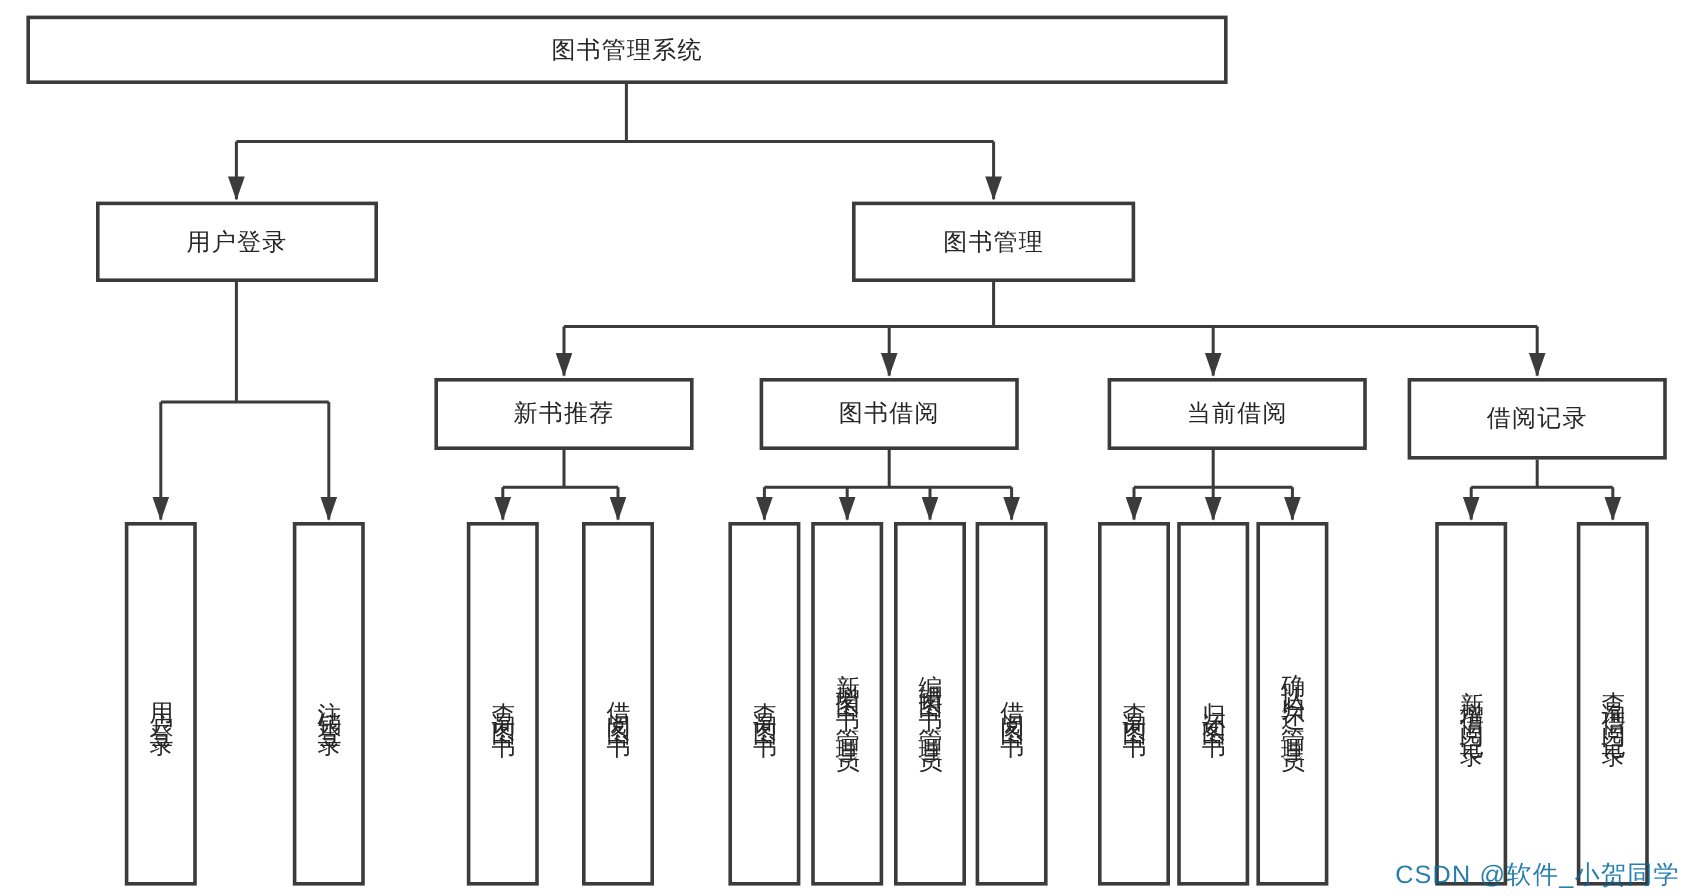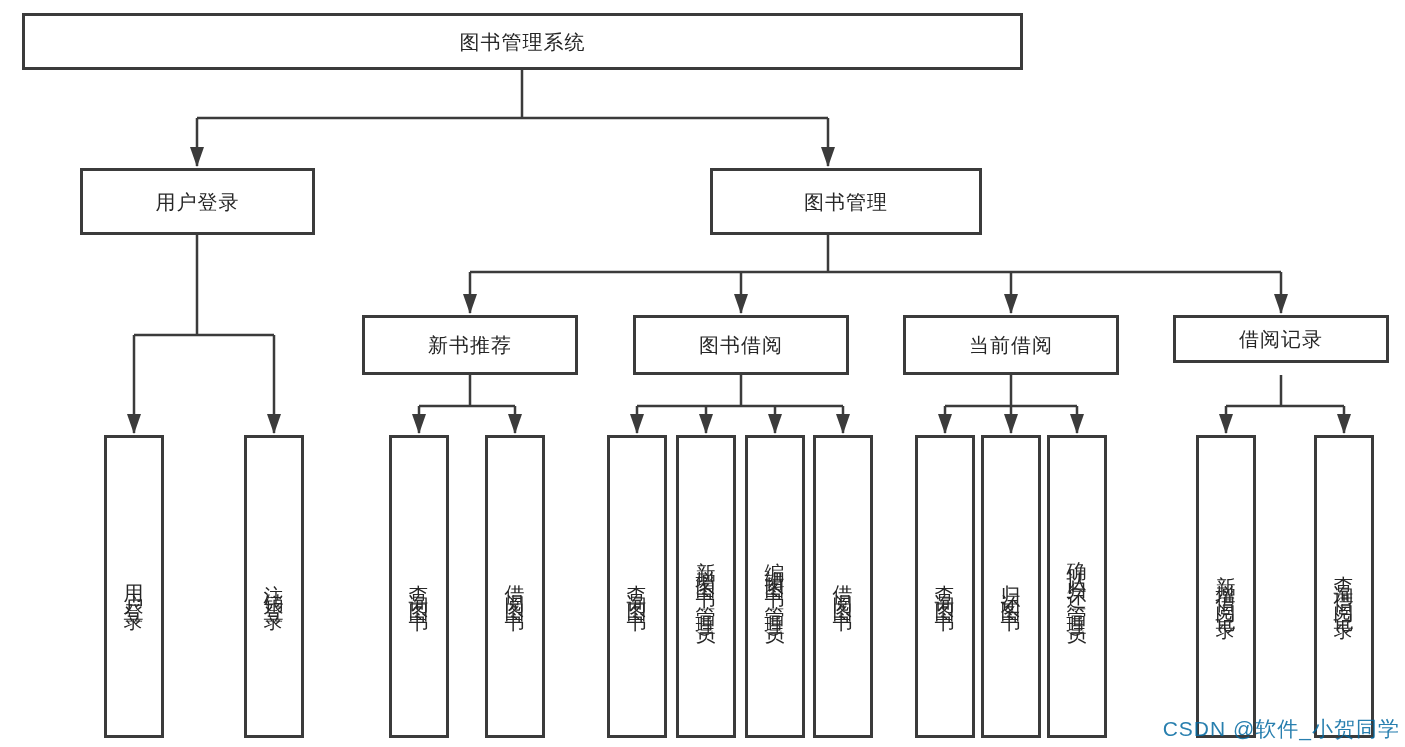--- a/index.html
+++ b/index.html
@@ -90,26 +90,26 @@
     <path d="M1077,406 V433" marker-end="url(#arw)"></path>
 
     <path d="M1281,375 V406 M1226,406 H1344"></path>
     <path d="M1226,406 V433" marker-end="url(#arw)"></path>
     <path d="M1344,406 V433" marker-end="url(#arw)"></path>
   </svg>
 
   <div class="node h-node" style="left:22px; top:13px; width:1001px; height:57px;">图书管理系统</div>
 
   <div class="node h-node" style="left:80px; top:168px; width:235px; height:67px;">用户登录</div>
-  <div class="node h-node" style="left:710px; top:168px; width:272px; height:67px;">图书管理</div>
+  <div class="node h-node" style="left:710px; top:168px; width:236px; height:67px;">图书管理</div>
 
   <div class="node h-node" style="left:633px; top:315px; width:216px; height:60px;">图书借阅</div>
   <div class="node h-node" style="left:362px; top:315px; width:216px; height:60px;">新书推荐</div>
-  <div class="node h-node" style="left:903px; top:315px; width:216px; height:60px;">当前借阅</div>
-  <div class="node h-node" style="left:1173px; top:315px; width:216px; height:48px;text-align:right;">借阅记录</div>
+  <div class="node h-node" style="left:923px; top:315px; width:216px; height:60px;">当前借阅</div>
+  <div class="node h-node" style="left:1173px; top:315px; width:216px; height:68px;text-align:right;">借阅记录</div>
 
   <div class="node v-node" style="left:104px; top:435px; width:60px; height:303px;">用户登录</div>
   <div class="node v-node" style="left:244px; top:435px; width:60px; height:303px;">注销登录</div>
 
   <div class="node v-node" style="left:389px; top:435px; width:60px; height:303px;">查询图书</div>
   <div class="node v-node" style="left:485px; top:435px; width:60px; height:303px;">借阅图书</div>
 
   <div class="node v-node" style="left:607px; top:435px; width:60px; height:303px;">查询图书</div>
   <div class="node v-node" style="left:676px; top:435px; width:60px; height:303px;">新增图书（管理员）</div>
   <div class="node v-node" style="left:745px; top:435px; width:60px; height:303px;">编辑图书（管理员）</div>

